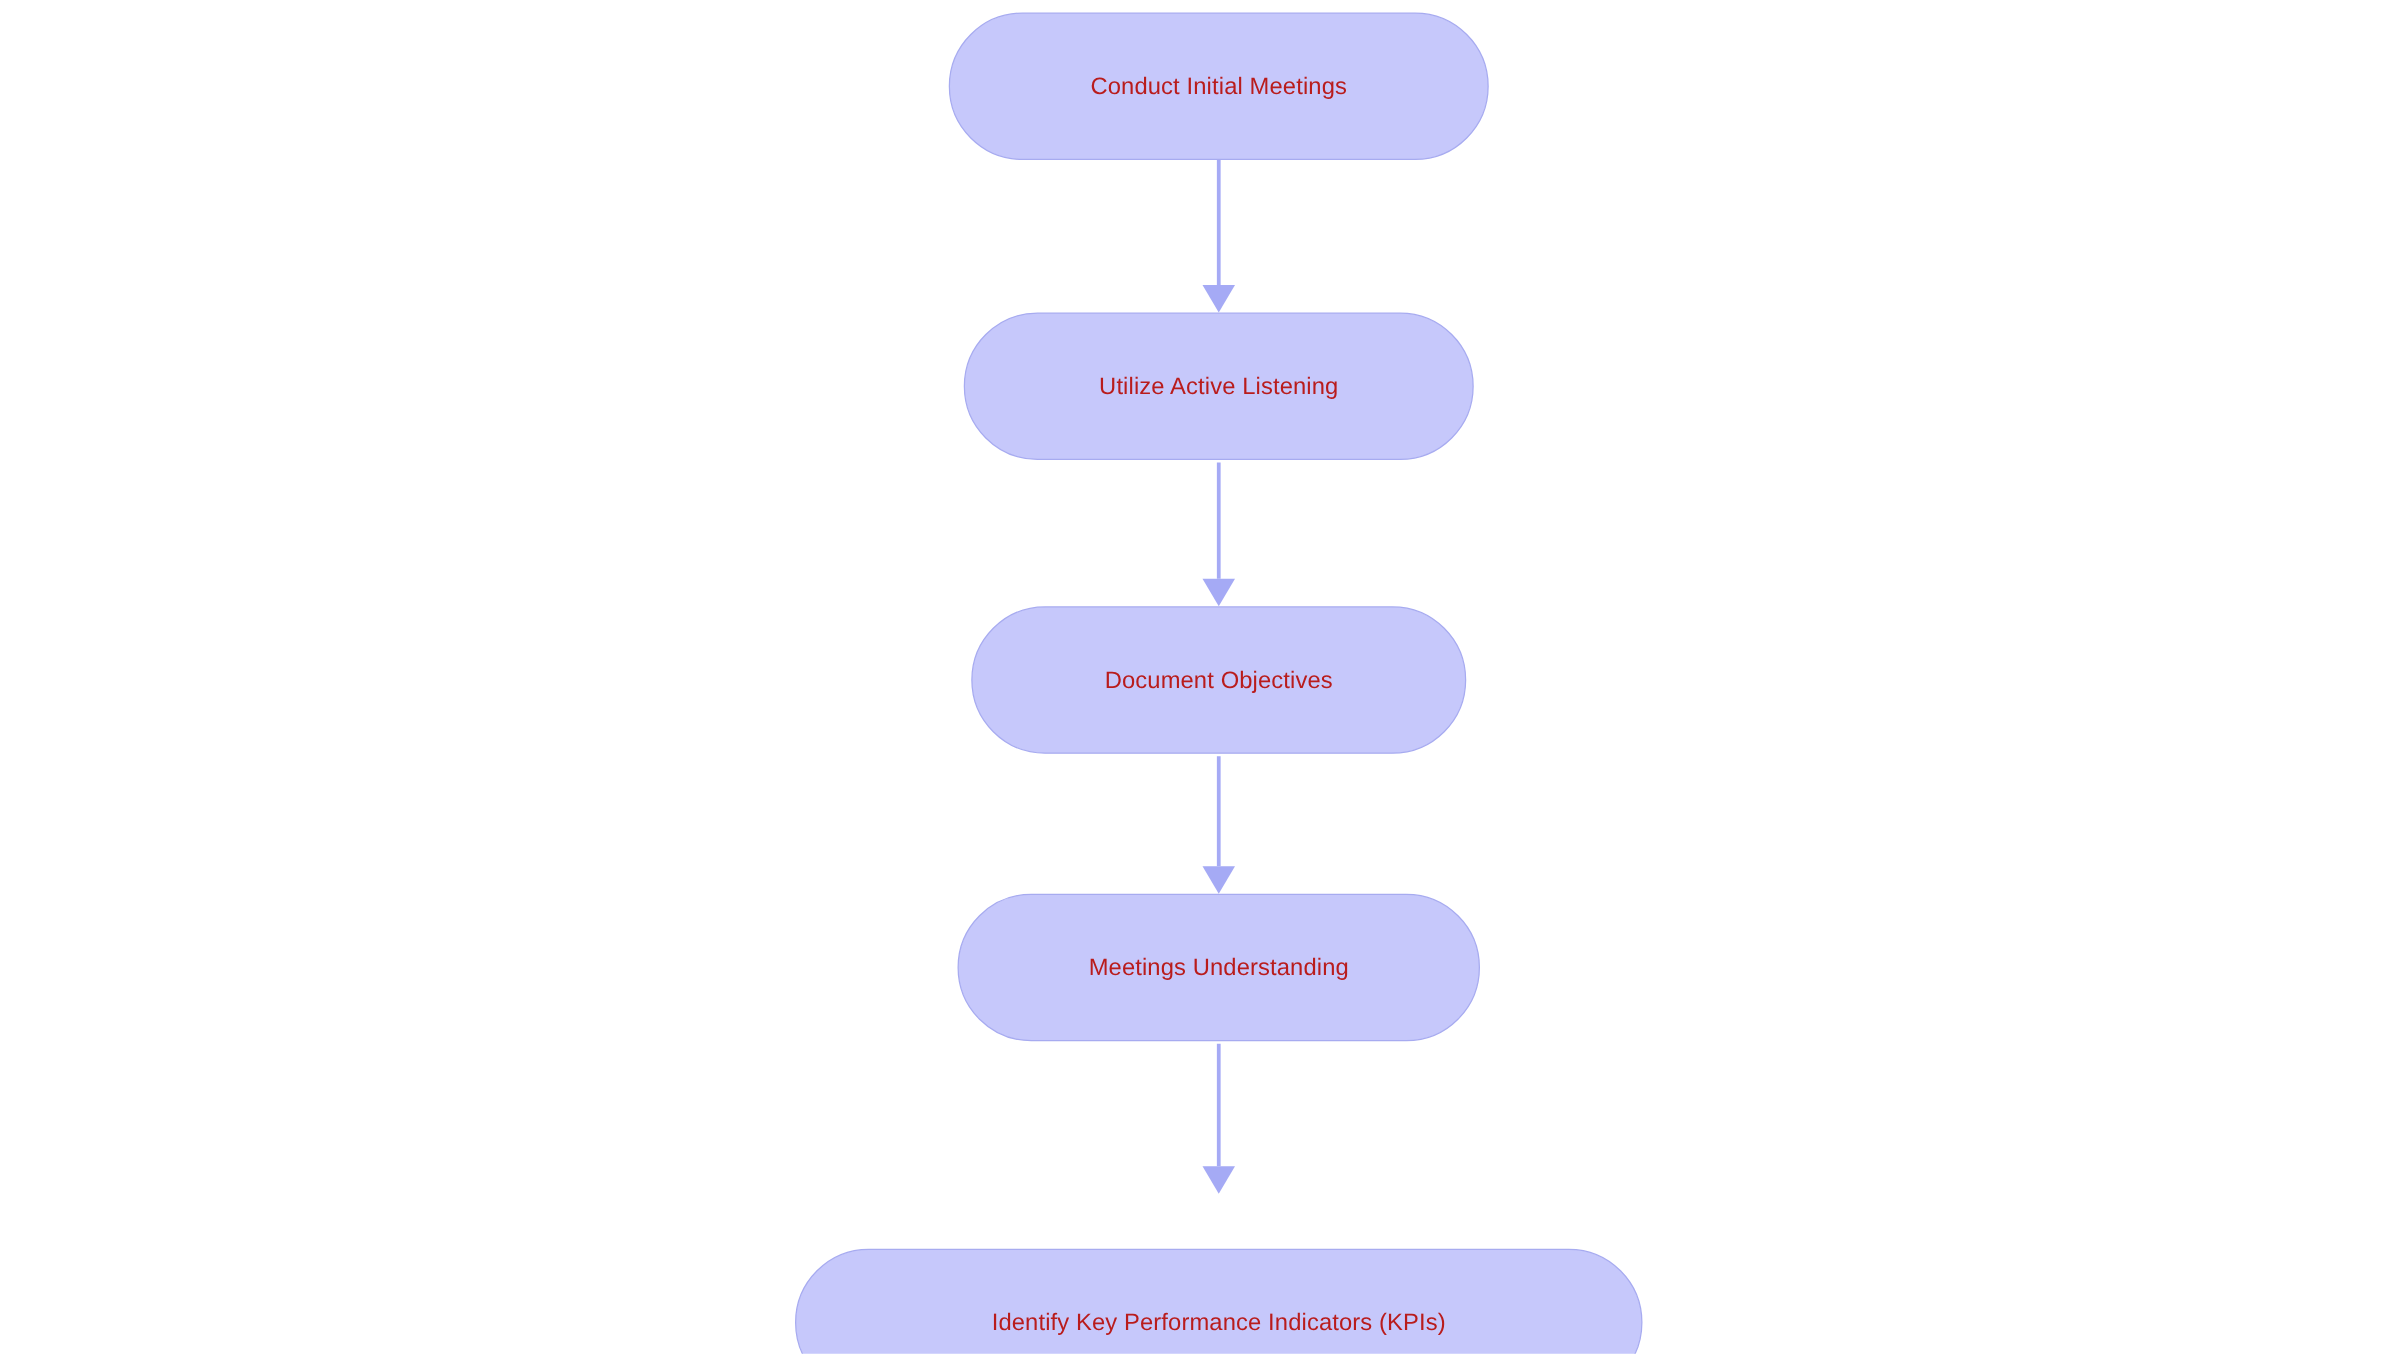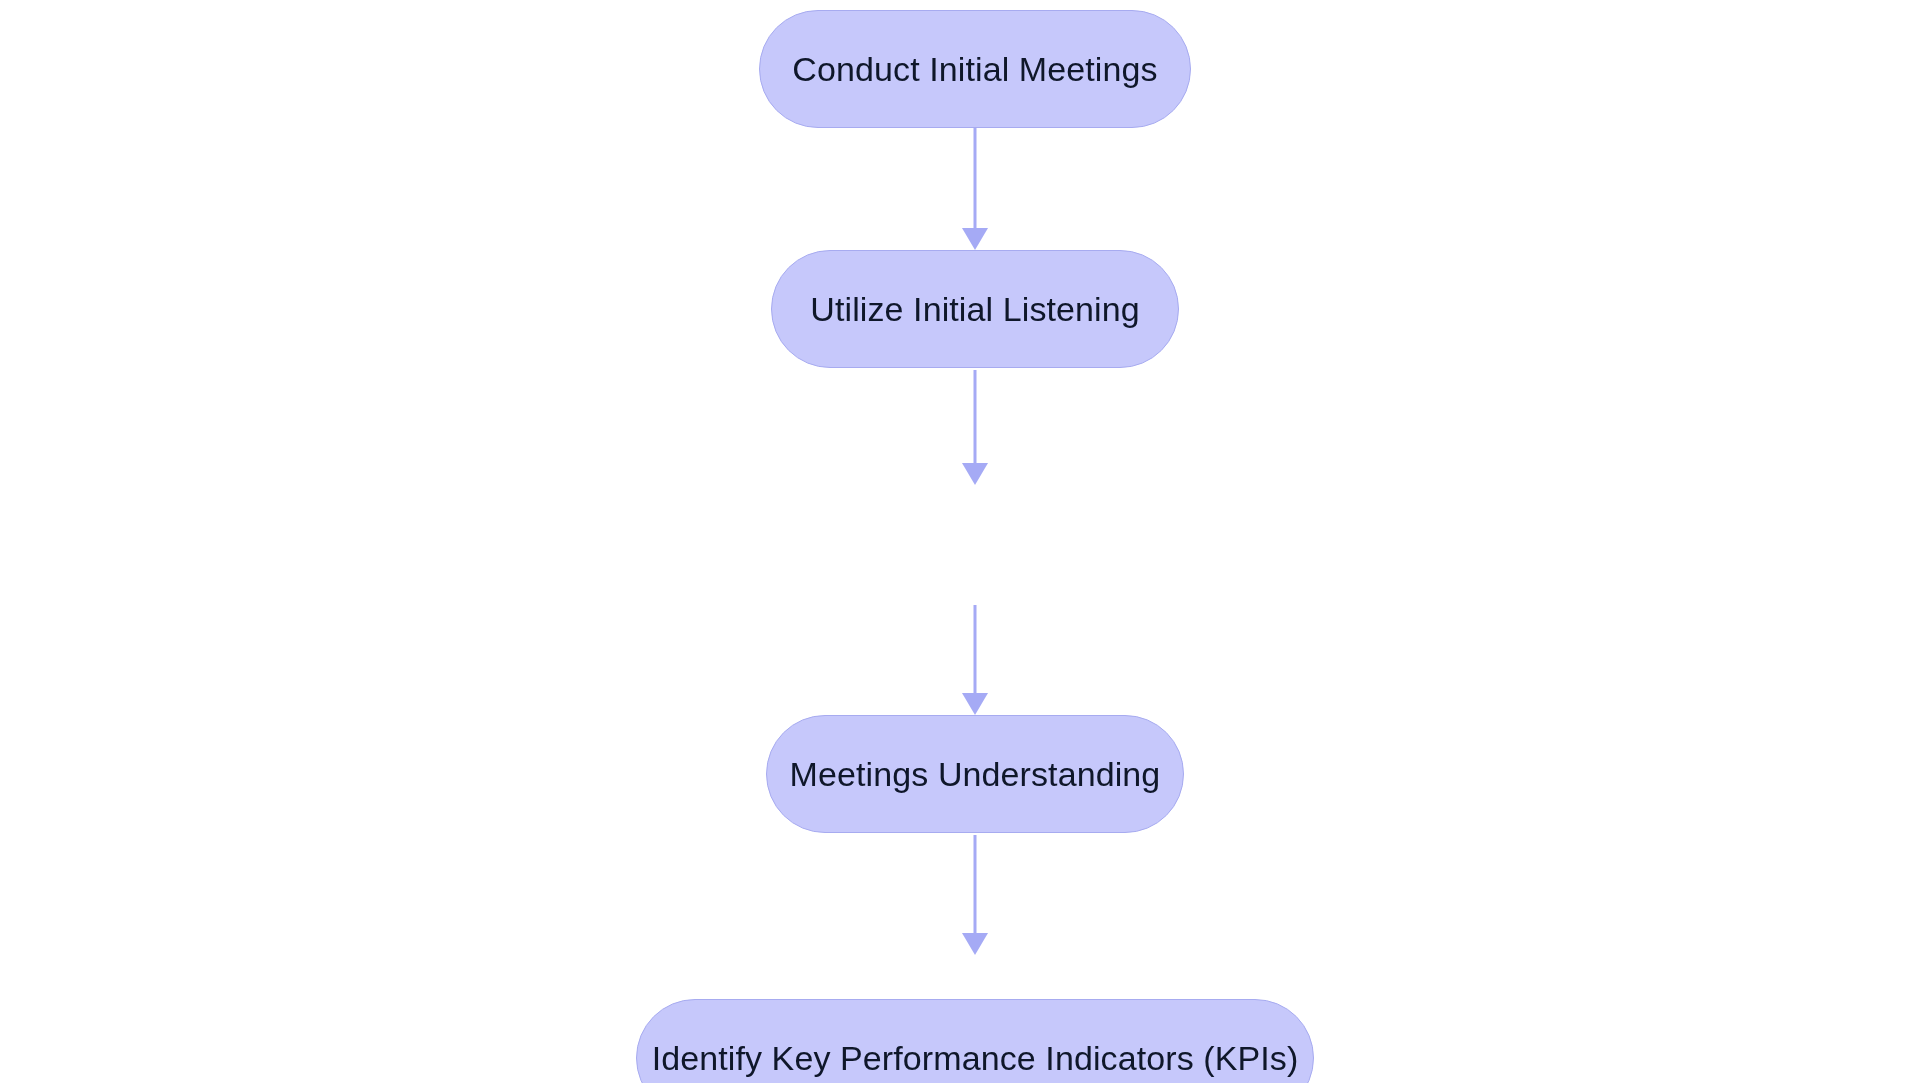--- a/index.html
+++ b/index.html
@@ -30,23 +30,23 @@
     align-items: center;
     justify-content: center;
     height: 118px;
     border-radius: 59px;
     background: #c6c8fb;
     border: 1.6px solid #a7abf0;
     transform: translateX(-50%);
     left: 975px;
   }
   .node-label {
-    color: #0f172a;
+    color: #b91c1c;
     font-family: "Liberation Sans", sans-serif;
-    font-size: 34px;
+    font-size: 19px;
     font-weight: 400;
     letter-spacing: 0.1px;
     white-space: nowrap;
     line-height: 1;
     user-select: none;
   }
 
   
   .node-1 { top: 10px;  width: 432px; }
   .node-2 { top: 250px; width: 408px; }
@@ -98,28 +98,31 @@
   <div class="node node-1">
     <span class="node-label">Conduct Initial Meetings</span>
   </div>
 
   <div class="connector conn-1">
     <div class="stem"></div>
     <div class="head"></div>
   </div>
 
   <div class="node node-2">
-    <span class="node-label">Utilize Initial Listening</span>
+    <span class="node-label">Utilize Active Listening</span>
   </div>
 
   <div class="connector conn-2">
     <div class="stem"></div>
     <div class="head"></div>
   </div>
 
+  <div class="node node-3">
+    <span class="node-label">Document Objectives</span>
+  </div>
 
   <div class="connector conn-3">
     <div class="stem"></div>
     <div class="head"></div>
   </div>
 
   <div class="node node-4">
     <span class="node-label">Meetings Understanding</span>
   </div>
 

